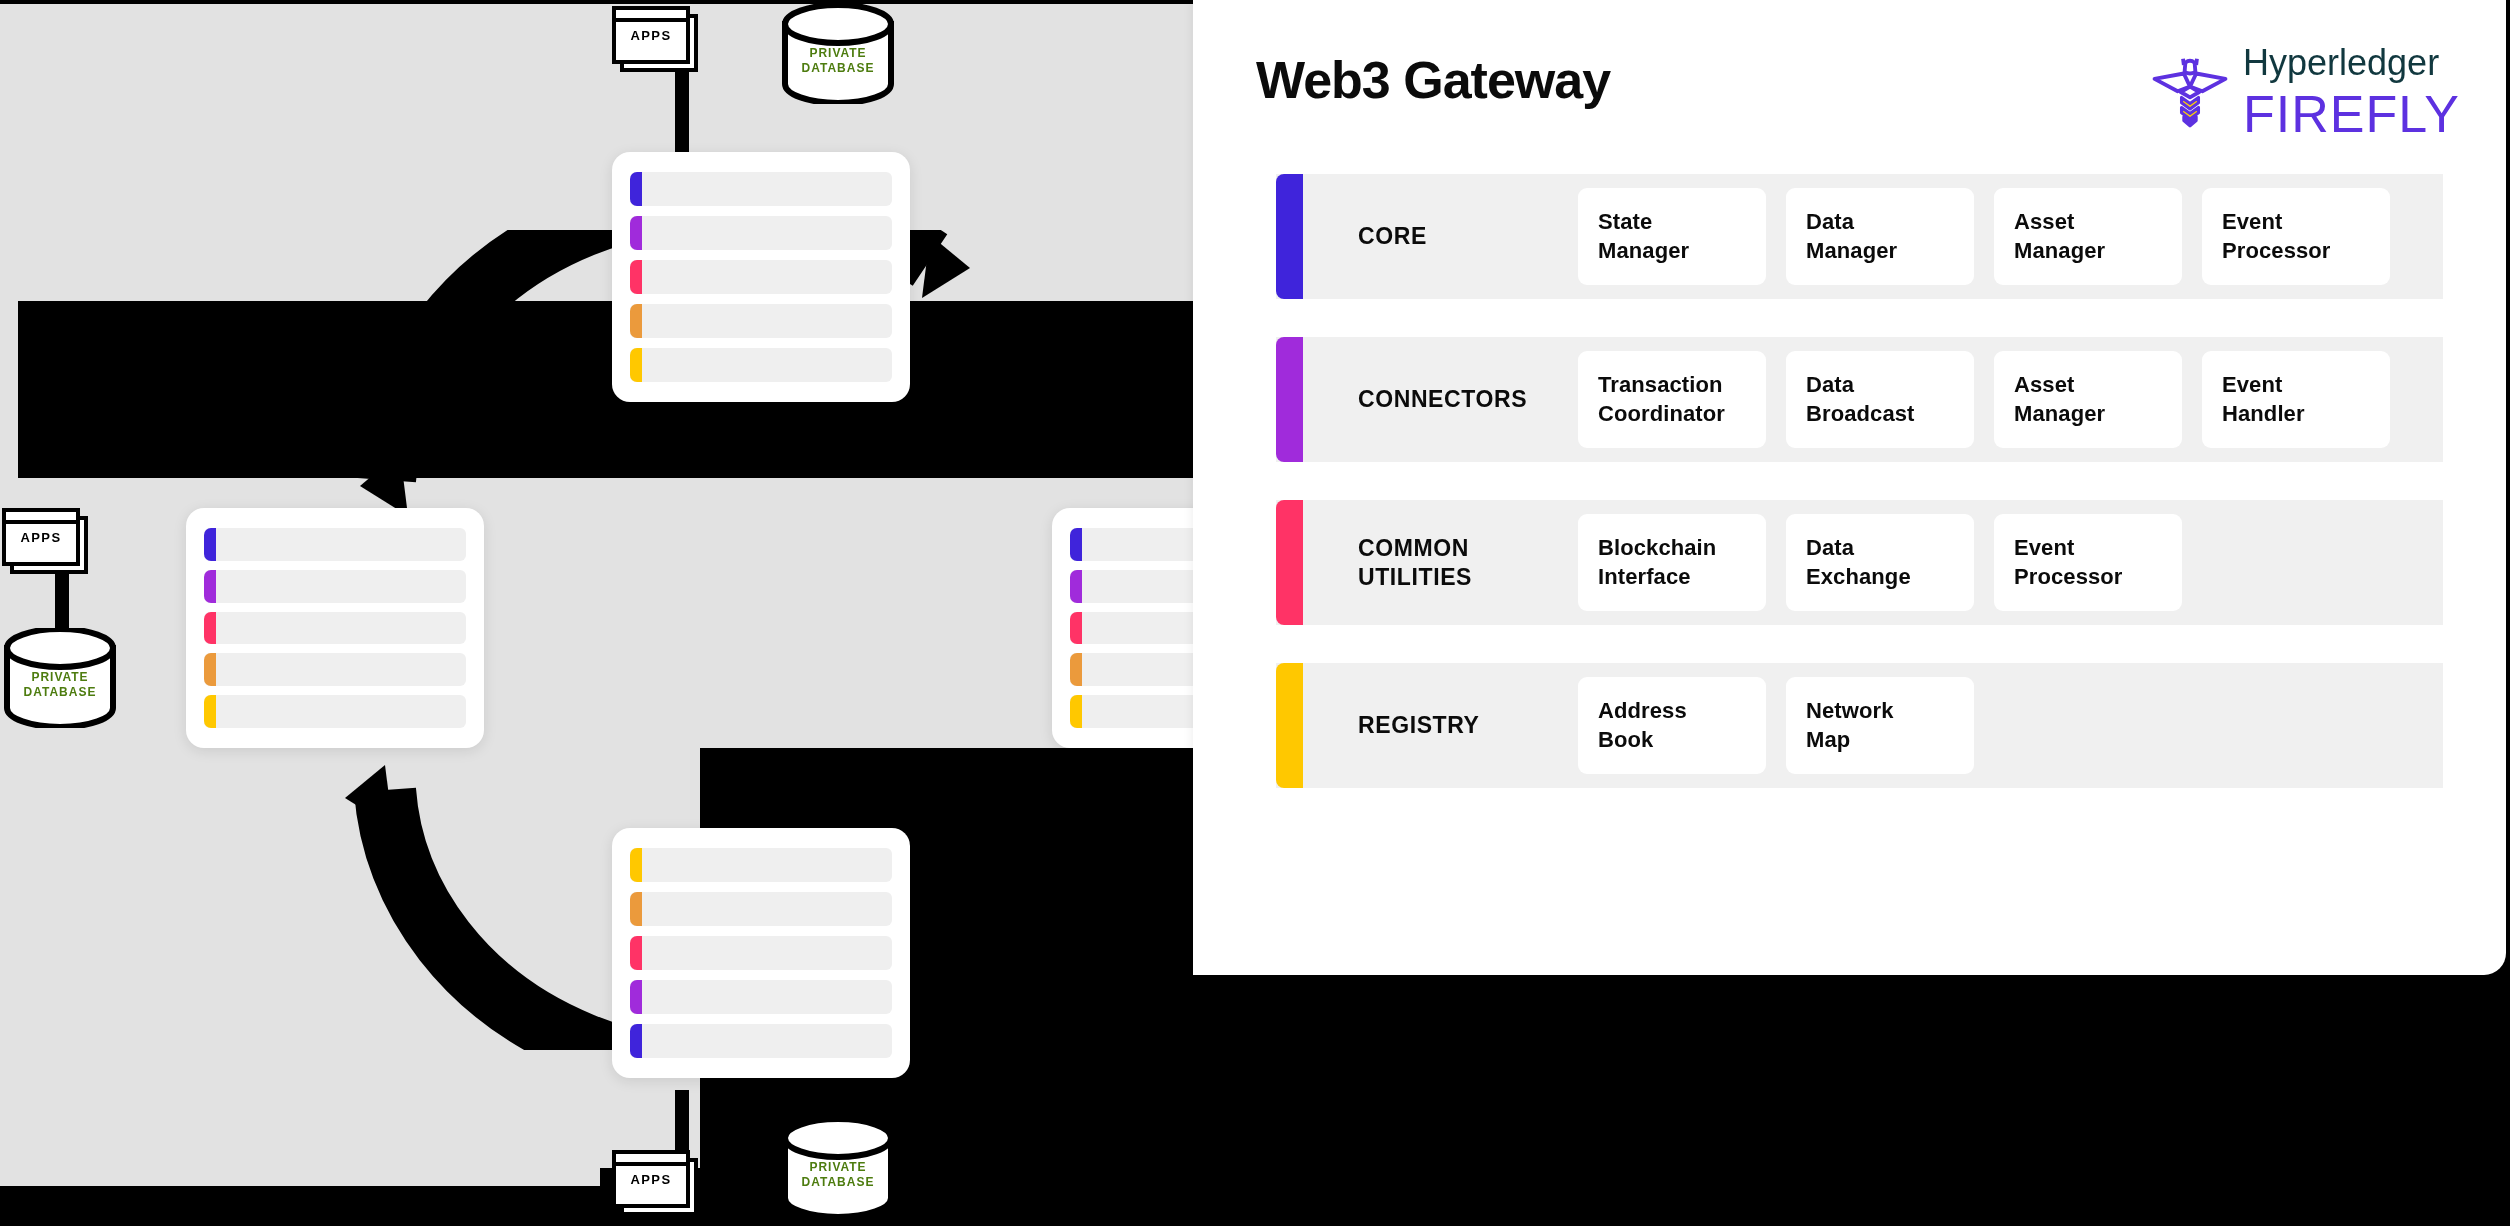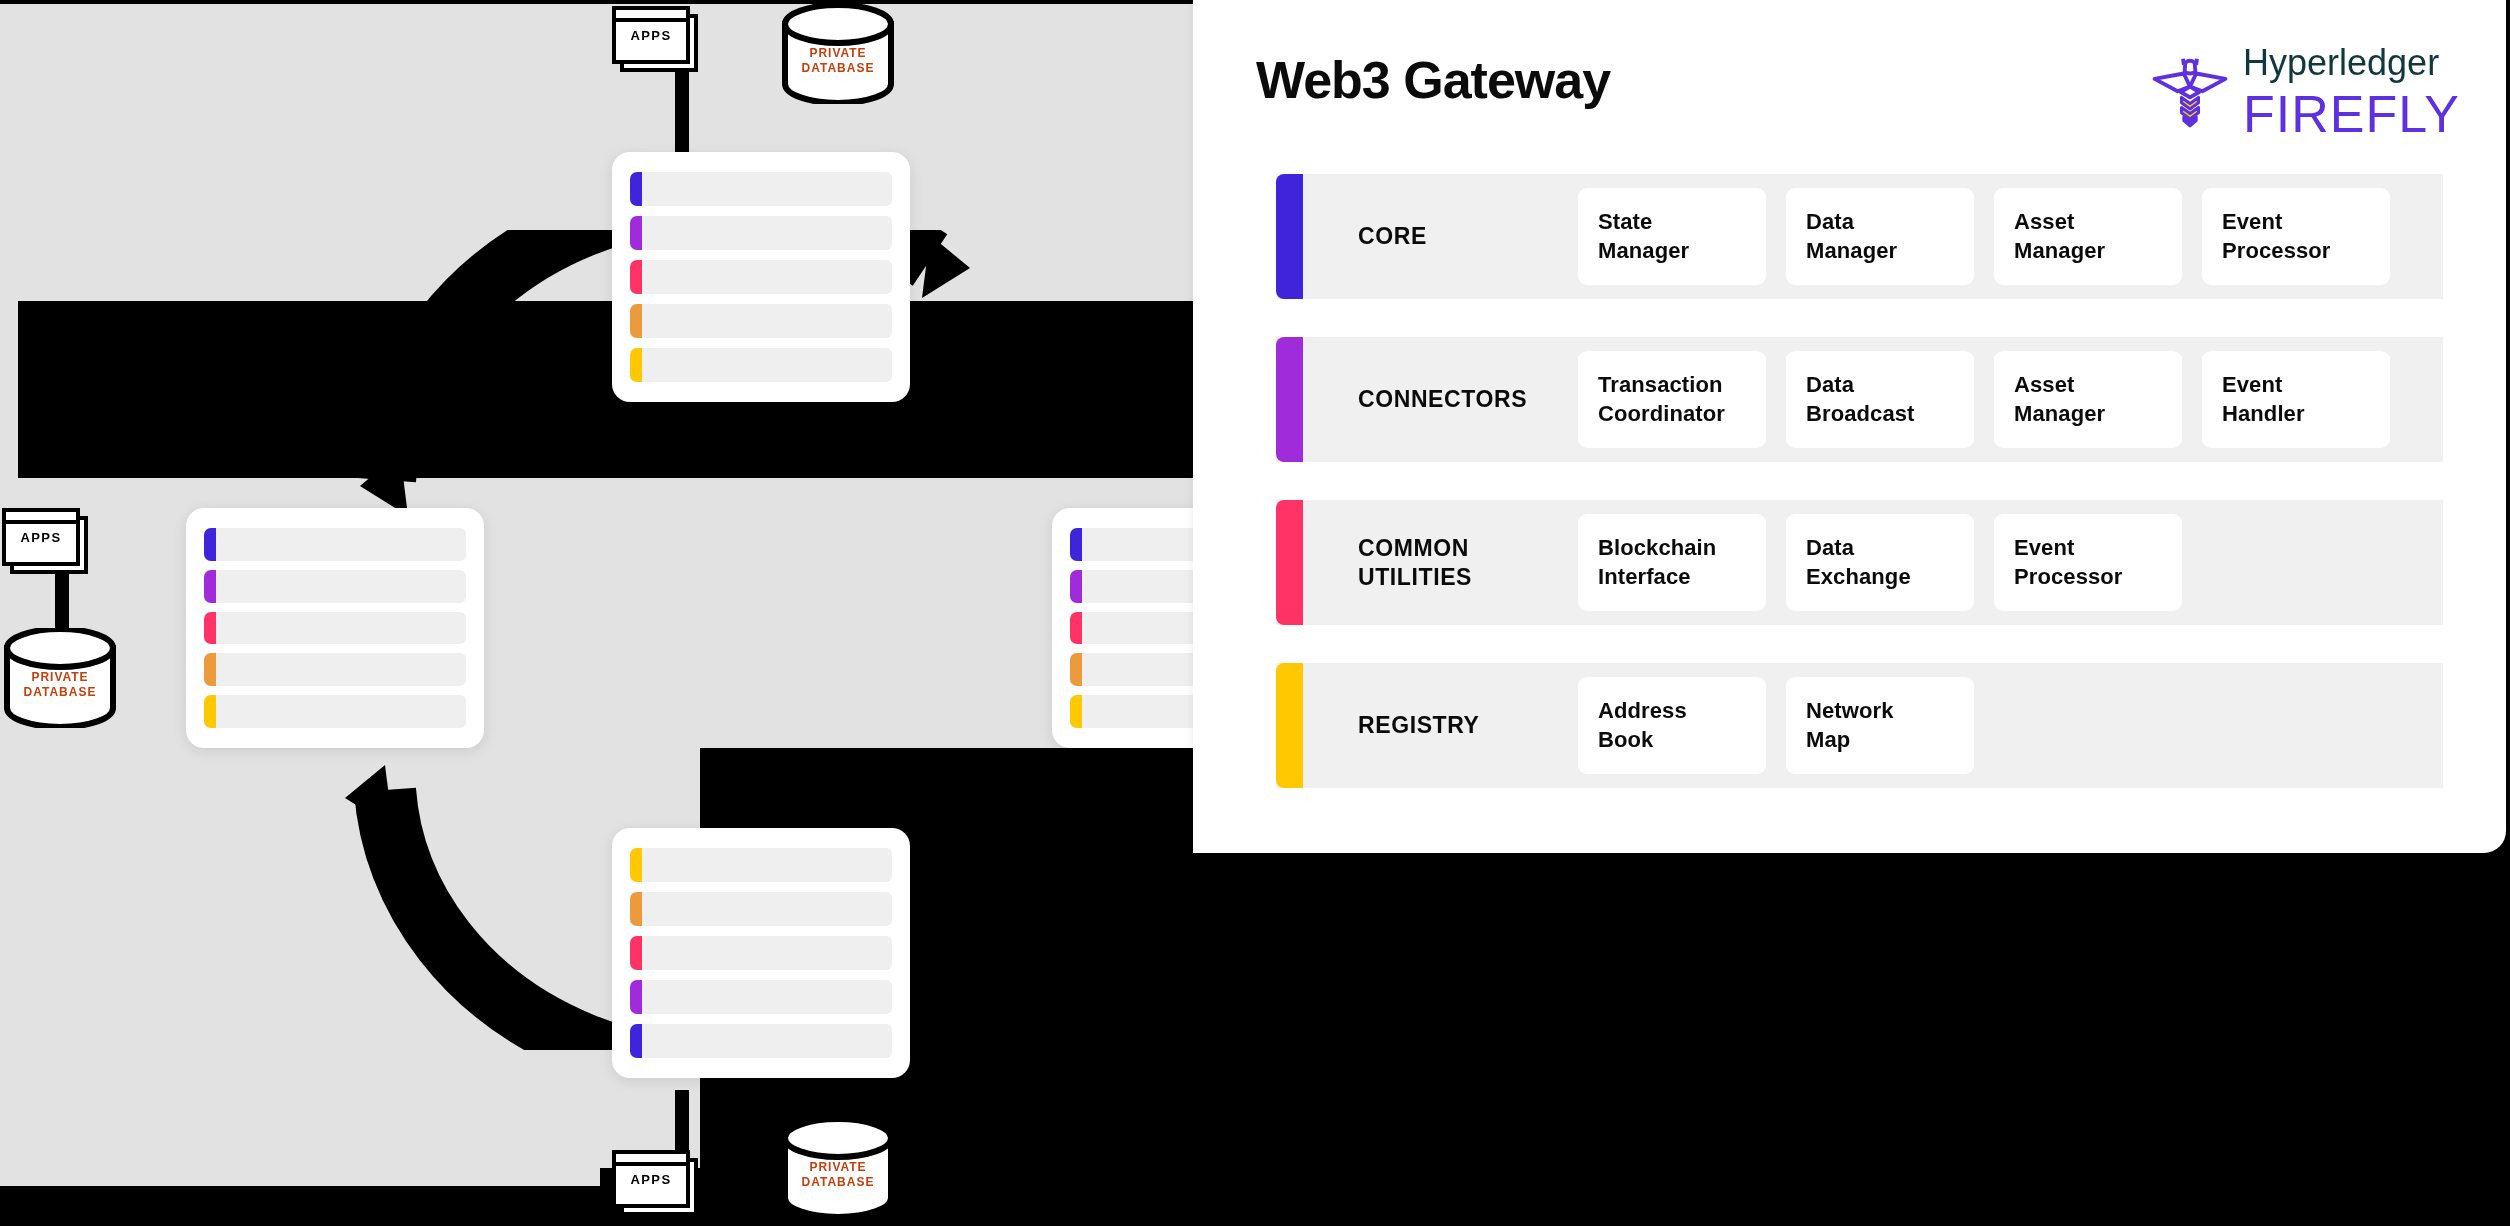--- a/index.html
+++ b/index.html
@@ -73,34 +73,34 @@
     font-size: 17px; color: #000;
   }
 
   
   .db-box { position: absolute; }
   .db-box svg { display: block; }
   .db-box .dblabel {
     position: absolute; left: 0; right: 0; top: 42%;
     text-align: center; line-height: 1.25;
     font-weight: 700; letter-spacing: 1.6px;
-    font-size: 16px; color: #c2410c;
+    font-size: 16px; color: #4d7c0f;
   }
 
   
   .line { position: absolute; background: #000; }
 
   
   .arrow-svg { position: absolute; }
 
   
   #panel {
     position: absolute;
     left: 1193px; top: 0px;
-    width: 1313px; height: 853px;
+    width: 1313px; height: 975px;
     background: #ffffff;
     border-radius: 0 0 22px 0;
     box-shadow: -2px 0 10px rgba(0,0,0,.06);
     overflow: hidden;
   }
 
   .panel-header {
     position: absolute;
     left: 63px; top: 40px; right: 0;
     height: 86px;

